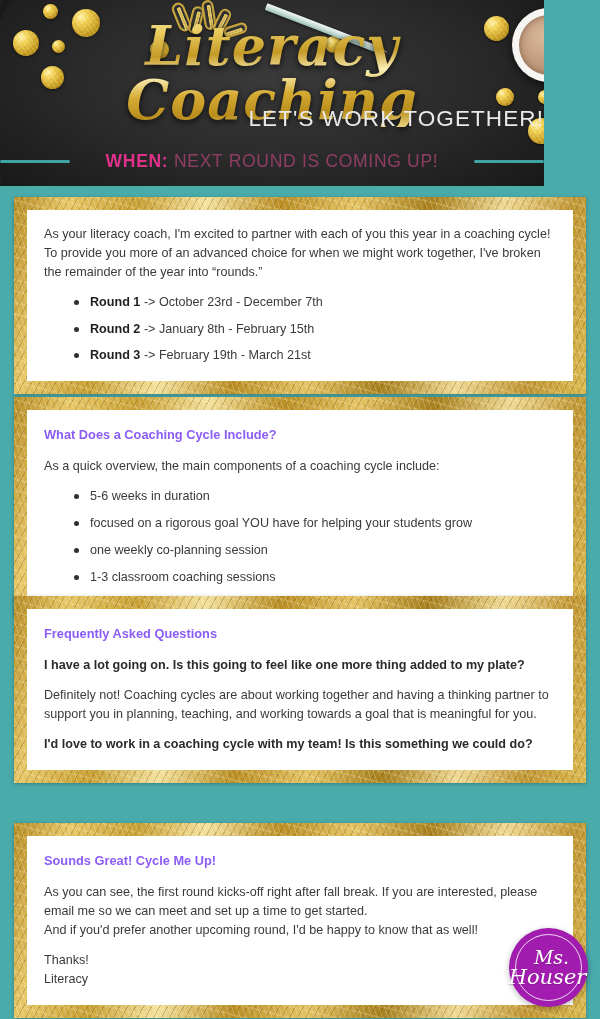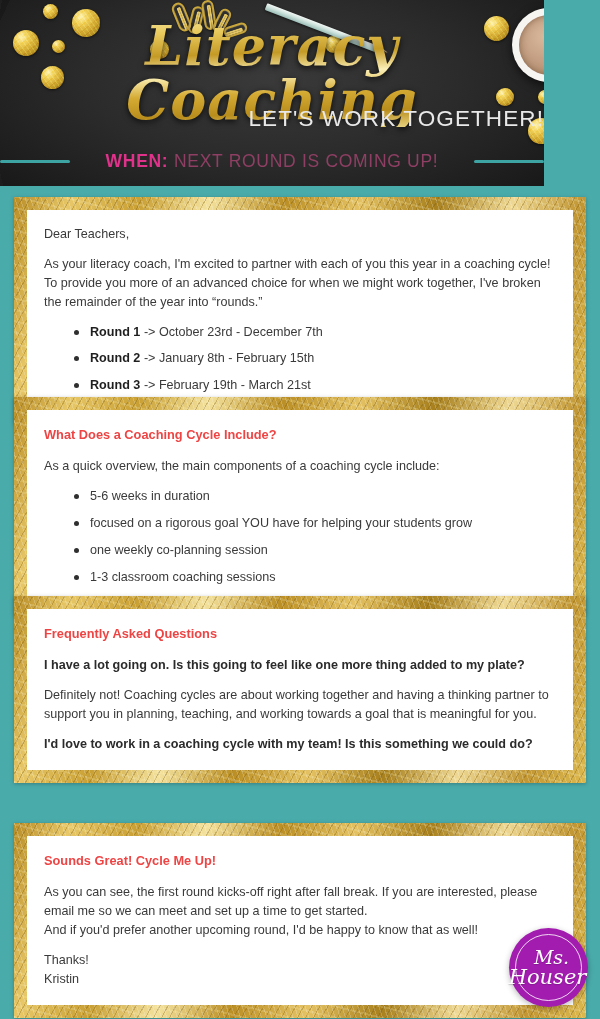--- a/index.html
+++ b/index.html
@@ -202,21 +202,21 @@
   }
 
   #card1 { top: 197px; }
   #card2 { top: 397px; }
   #card3 { top: 596px; }
   #card4 { top: 823px; }
 
   .card h2 {
     font-size: 12.8px;
     font-weight: bold;
-    color: #ef4444;
+    color: #8b5cf6;
     margin-bottom: 13px;
   }
   .card p { margin-bottom: 11px; }
   .card p.tight { margin-bottom: 0; }
   .card p:last-child { margin-bottom: 0; }
 
   .card ul {
     list-style: none;
     margin: 0 0 0 30px;
   }
@@ -320,21 +320,20 @@
       <span id="whentext">
         <span class="lbl">WHEN:</span>
         <span class="val">NEXT ROUND IS COMING UP!</span>
       </span>
       <span class="rule"></span>
     </div>
   </div>
 
   <div class="card" id="card1">
     <div class="inner">
-      <p>Dear Teachers,</p>
       <p>As your literacy coach, I'm excited to partner with each of you this year in a coaching cycle! To provide you more of an advanced choice for when we might work together, I've broken the remainder of the year into “rounds.”</p>
       <ul>
         <li>
           <b>Round 1</b>
           <span>-&gt; October 23rd - December 7th</span>
         </li>
         <li>
           <b>Round 2</b>
           <span>-&gt; January 8th - February 15th</span>
         </li>
@@ -367,21 +366,21 @@
       <p class="q">I'd love to work in a coaching cycle with my team! Is this something we could do?</p>
     </div>
   </div>
 
   <div class="card" id="card4">
     <div class="inner">
       <h2>Sounds Great! Cycle Me Up!</h2>
       <p class="tight">As you can see, the first round kicks-off right after fall break. If you are interested, please email me so we can meet and set up a time to get started.</p>
       <p>And if you'd prefer another upcoming round, I'd be happy to know that as well!</p>
       <p class="tight sig">Thanks!</p>
-      <p class="tight">Kristin</p>
+      <p class="tight">Literacy</p>
     </div>
   </div>
 
   <div id="logo">
     <span class="ring"></span>
     <span class="mark">
       <span class="l1">Ms.</span>
       <span class="l2">Houser</span>
     </span>
   </div>

